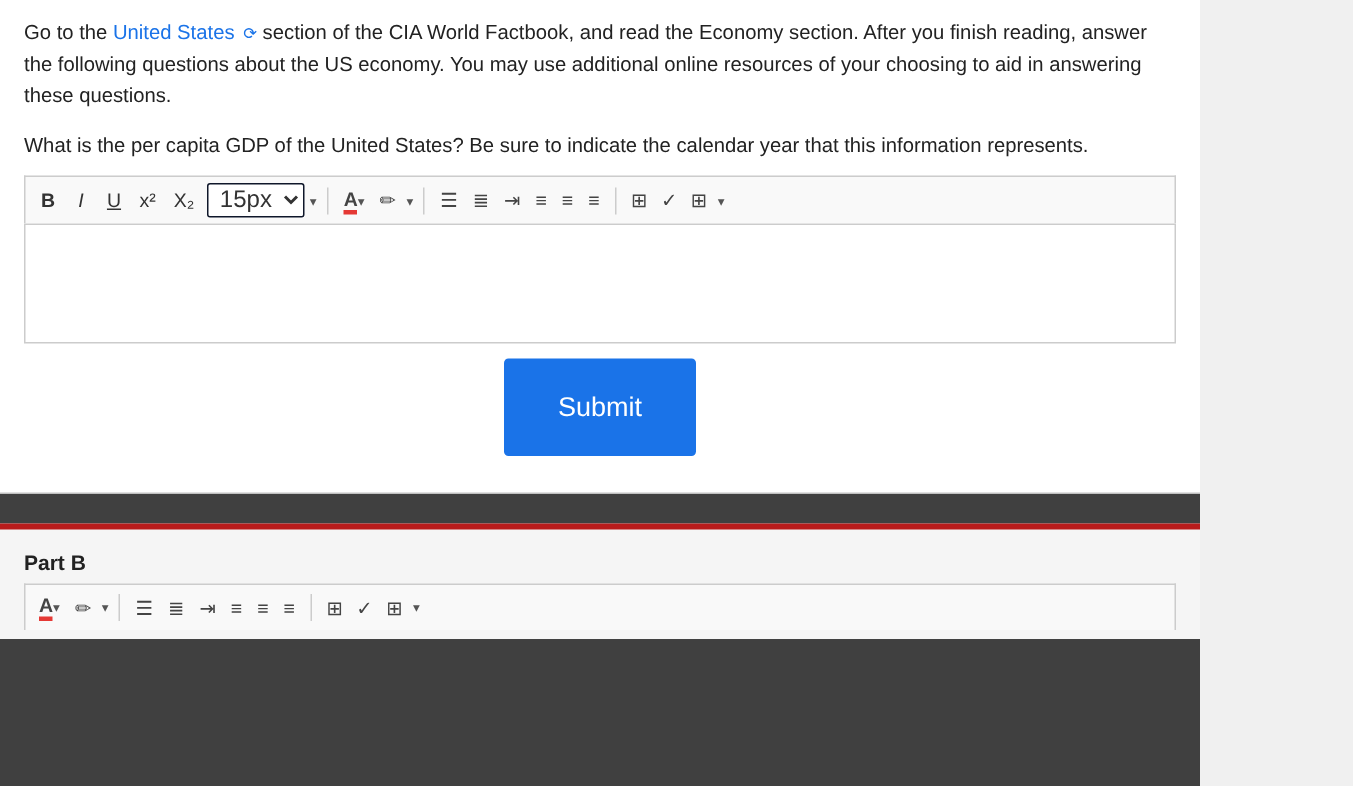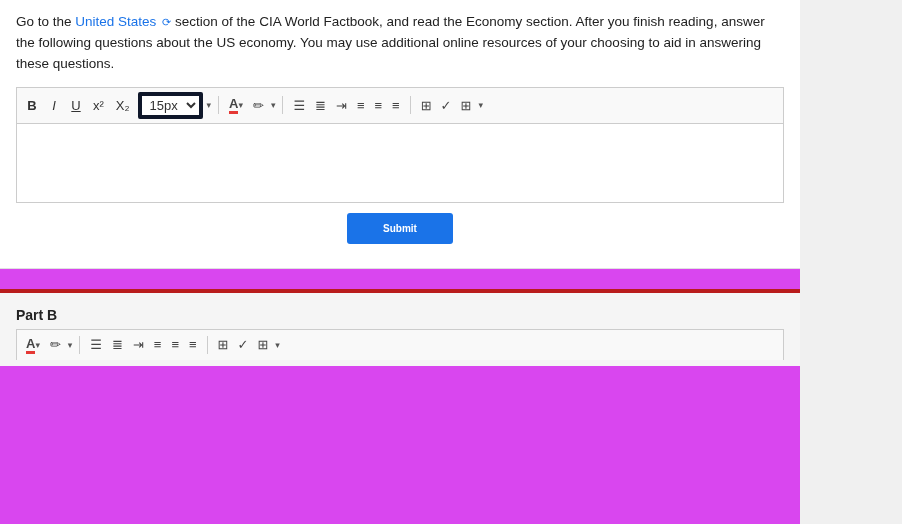--- a/index.html
+++ b/index.html
@@ -9,21 +9,21 @@
     }
     body {
       font-family: Arial, sans-serif;
       font-size: 14px;
       background: #f0f0f0;
       width: 902px;
       min-height: 524px;
       overflow: hidden;
     }
     .page-container {
-      background: #d946ef;
+      background: #404040;
       width: 800px;
       min-height: 524px;
       padding: 0;
     }
     .top-section {
       background: #fff;
       padding: 12px 16px 10px 16px;
       border-bottom: 1px solid #e0e0e0;
     }
     .intro-text {
@@ -78,24 +78,24 @@
     .toolbar-btn.bold { font-weight: bold; }
     .toolbar-btn.italic { font-style: italic; }
     .toolbar-btn.underline { text-decoration: underline; }
     .toolbar-separator {
       width: 1px;
       height: 18px;
       background: #ccc;
       margin: 0 3px;
     }
     .font-size-select {
-      border: 4px solid #0f172a;
+      border: 1px solid #0f172a;
       border-radius: 2px;
       padding: 1px 4px;
-      font-size: 13px;
+      font-size: 16px;
       background: #fff;
       cursor: pointer;
       color: #333;
     }
     .toolbar-icon {
       font-size: 13px;
       color: #444;
       padding: 2px 3px;
       cursor: pointer;
       display: inline-flex;
@@ -115,25 +115,25 @@
       margin-bottom: 10px;
     }
     .submit-container {
       text-align: center;
       margin: 10px 0 14px 0;
     }
     .submit-btn {
       background: #1a73e8;
       color: #fff;
       border: none;
-      padding: 10px 36px;
-      font-size: 10px;
+      padding: 22px 36px;
+      font-size: 18px;
       border-radius: 3px;
       cursor: pointer;
-      font-weight: 700;
+      font-weight: 400;
     }
     .bottom-section {
       background: #f5f5f5;
       border-top: 4px solid #b91c1c;
       padding: 14px 16px 6px 16px;
       margin-top: 20px;
     }
     .part-b-question {
       font-size: 13.5px;
       color: #222;
@@ -170,20 +170,21 @@
 </head>
 <body>
 
 <div class="page-container">
 
   <div class="top-section">
     <p class="intro-text">
       <span>Go to the </span><a href="#"><span>United States</span> <span class="link-icon">⟳</span></a><span> section of the CIA World Factbook, and read the Economy section. After you finish reading, answer the following questions about the US economy. You may use additional online resources of your choosing to aid in answering these questions.</span>
     </p>
 
+    <p class="question-text">What is the per capita GDP of the United States? Be sure to indicate the calendar year that this information represents.</p>
 
     <div class="editor-toolbar">
       <button class="toolbar-btn bold">B</button>
       <button class="toolbar-btn italic">I</button>
       <button class="toolbar-btn underline">U</button>
       <button class="toolbar-btn">x²</button>
       <button class="toolbar-btn">X₂</button>
       <select class="font-size-select">
         <option>15px</option>
       </select>

